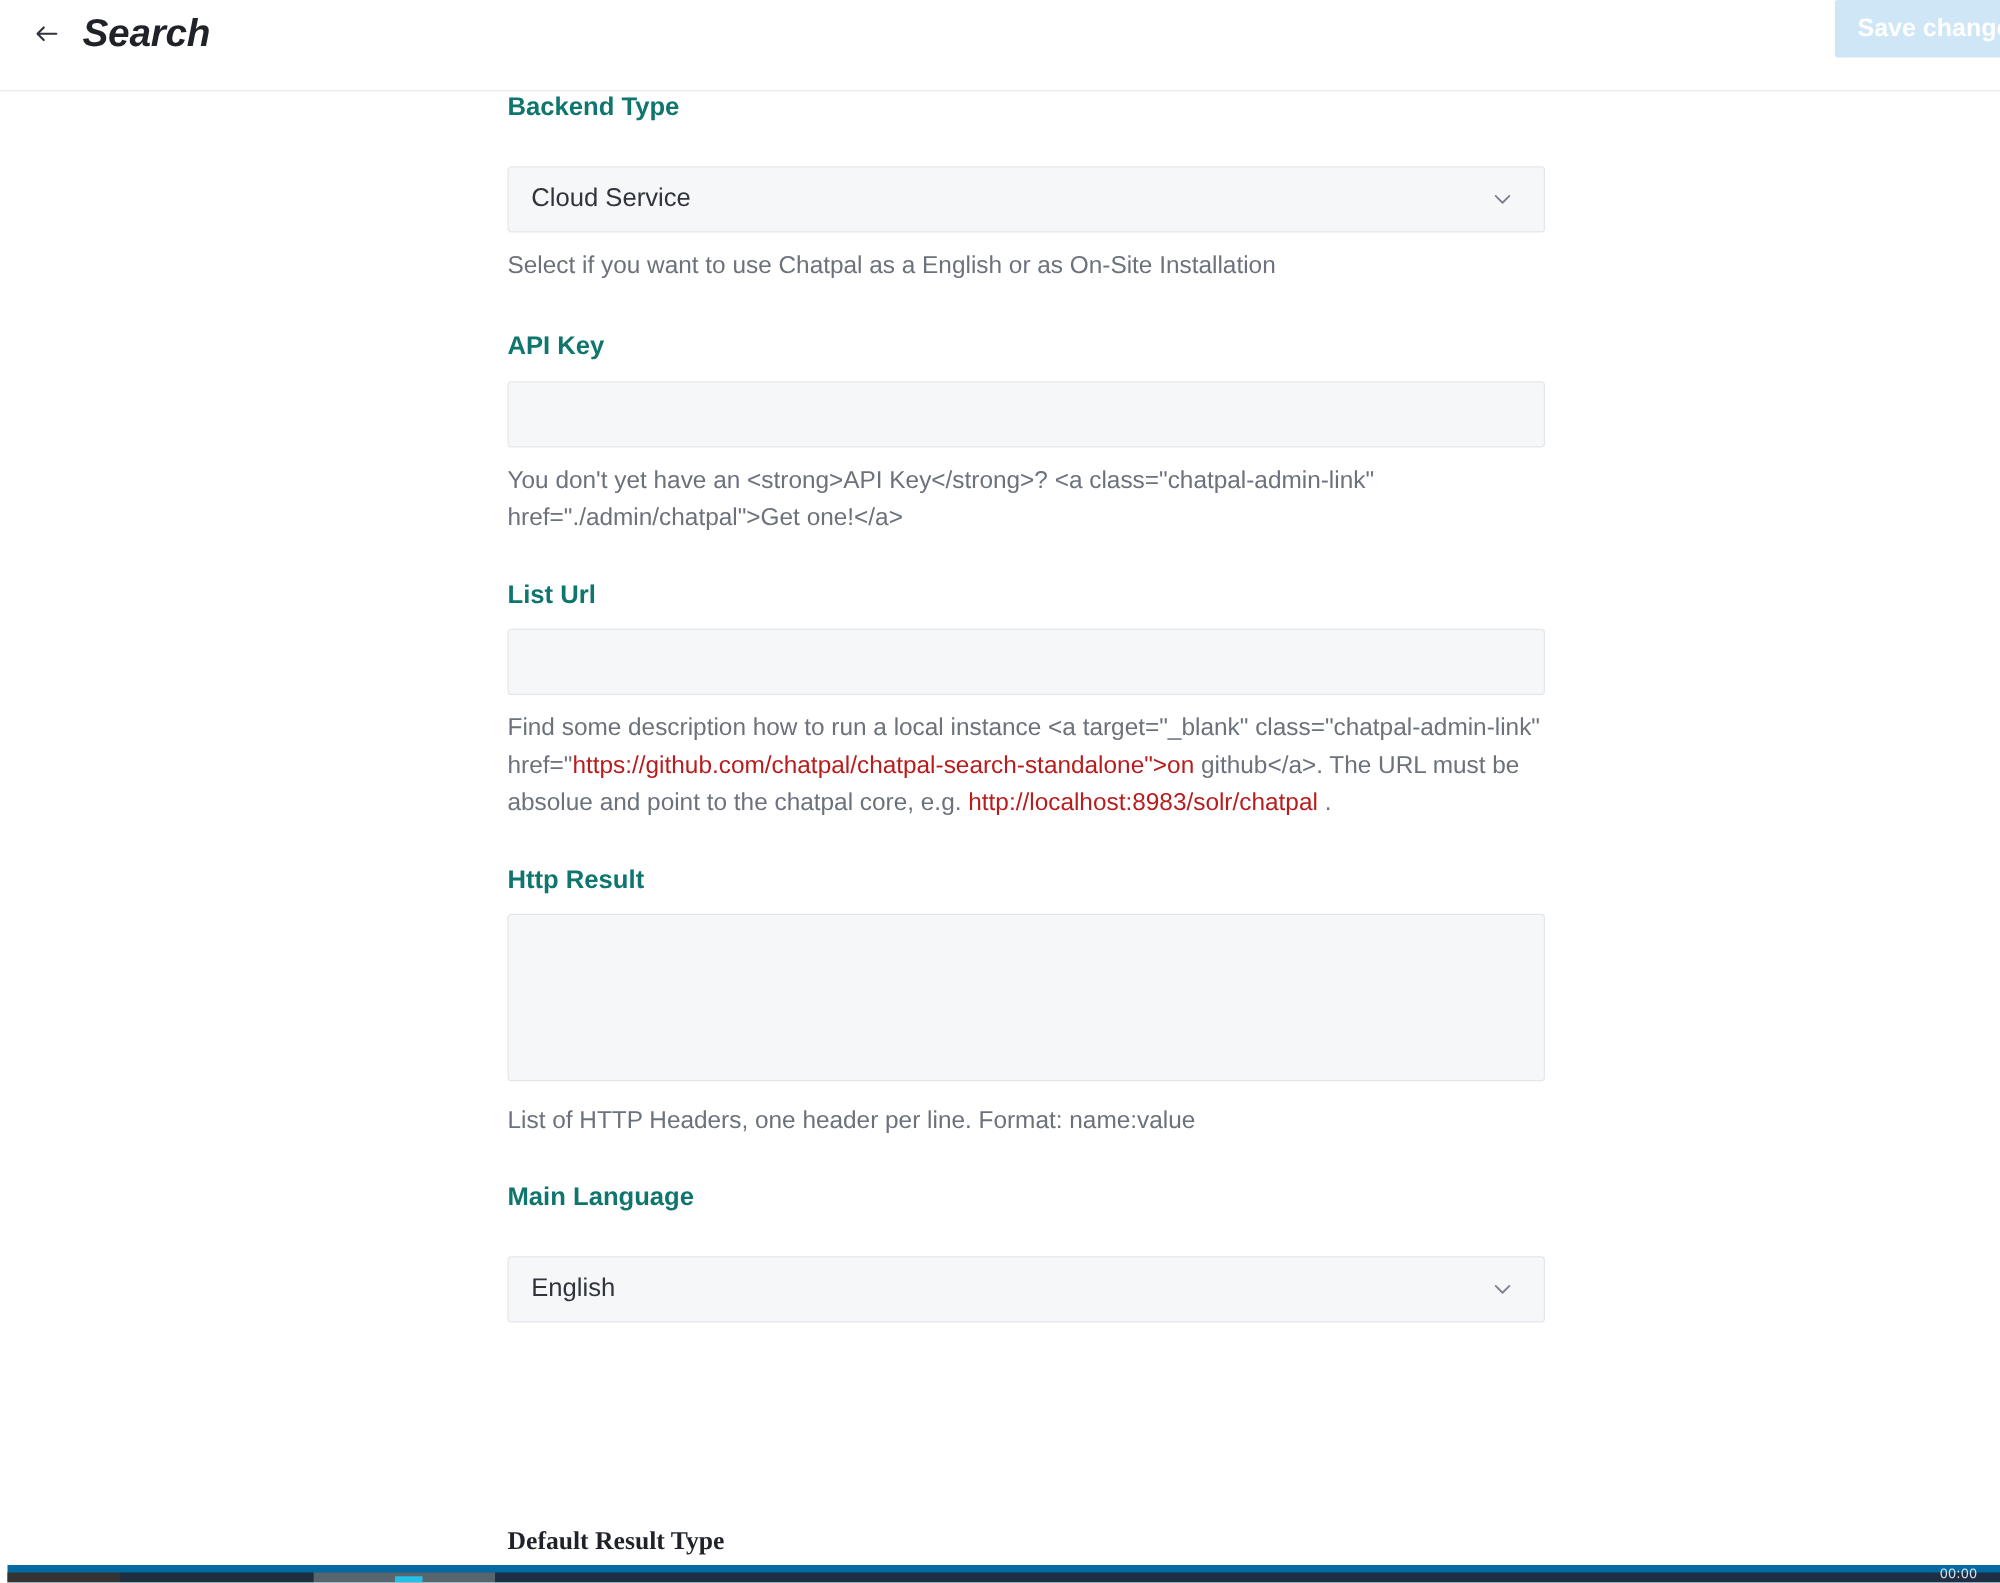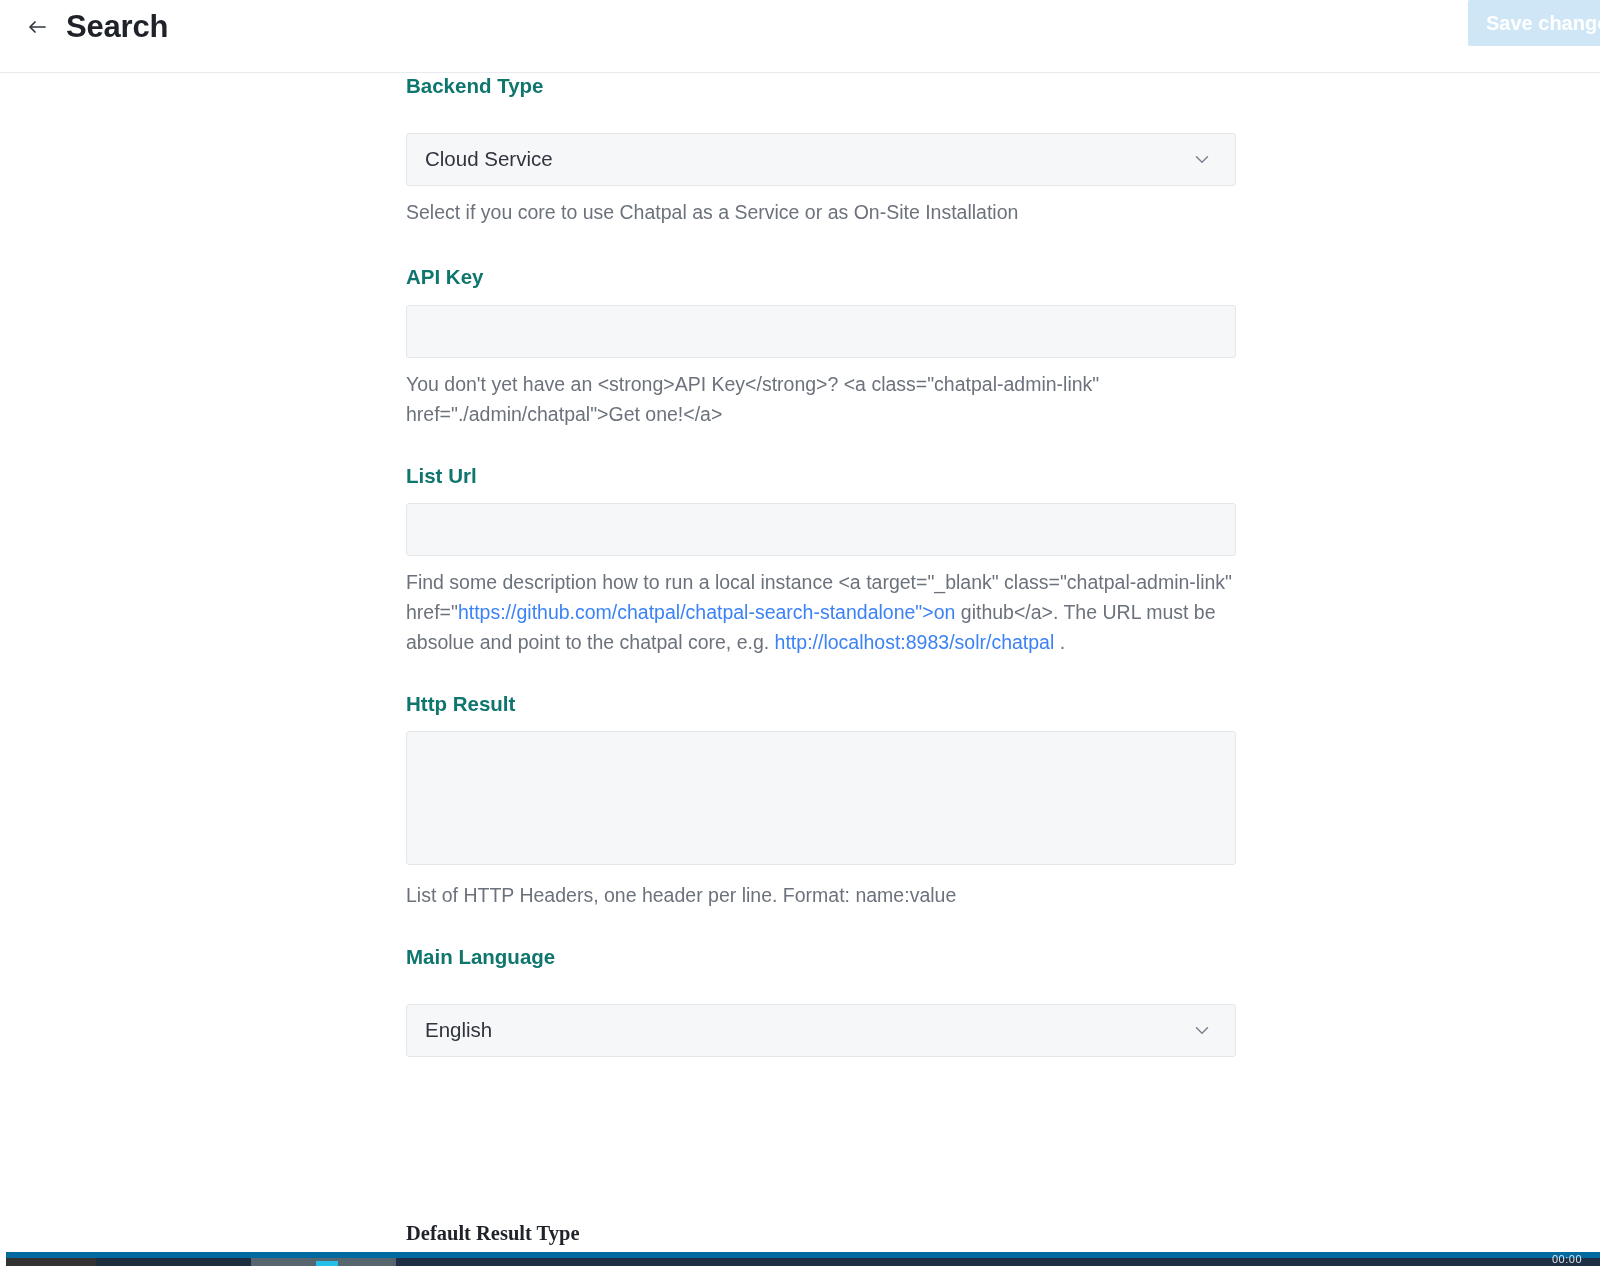--- a/index.html
+++ b/index.html
@@ -33,20 +33,21 @@
     display: flex;
     align-items: flex-start;
   }
   .header-inner {
     display: flex;
     align-items: center;
     gap: 14px;
     padding-left: 22px;
     padding-top: 2px;
     height: 50px;
+    font-style: italic;
   }
   .back-arrow {
     width: 30px;
     height: 30px;
     display: flex;
     align-items: center;
     justify-content: center;
     cursor: pointer;
     color: #2f343d;
     flex: none;
@@ -152,21 +153,21 @@
 
   .hint {
     font-size: 19.5px;
     color: #6c727c;
     line-height: 1.53;
     margin: 12px 0 0 0;
     max-width: 830px;
     word-wrap: break-word;
   }
   .hint a, .link {
-    color: #3b82f6;
+    color: #b91c1c;
     text-decoration: none;
     margin-top: 45px;
   }
 
   .spacer-lg { height: 38px; }
   .spacer-md { height: 34px; }
 
   
   .cut-label {
     position: absolute;
@@ -242,21 +243,21 @@
       <div class="field">
         <label class="field-label">Backend Type</label>
         <div class="input-box select-box">
           <span class="select-value">Cloud Service</span>
           <span class="chevron">
             <svg width="22" height="22" viewBox="0 0 24 24" fill="none" stroke="#7a8190" stroke-width="1.6" stroke-linecap="round" stroke-linejoin="round">
               <path d="M6 9.5 L12 15.5 L18 9.5"></path>
             </svg>
           </span>
         </div>
-        <p class="hint">Select if you core to use Chatpal as a Service or as On-Site Installation</p>
+        <p class="hint">Select if you want to use Chatpal as a English or as On-Site Installation</p>
       </div>
 
       <div class="spacer-lg"></div>
 
       <div class="field">
         <label class="field-label">API Key</label>
         <input class="input-box" type="text" placeholder="" style="">
         <p class="hint">You don't yet have an &lt;strong&gt;API Key&lt;/strong&gt;? &lt;a class="chatpal-admin-link" href="./admin/chatpal"&gt;Get one!&lt;/a&gt;</p>
       </div>
 

